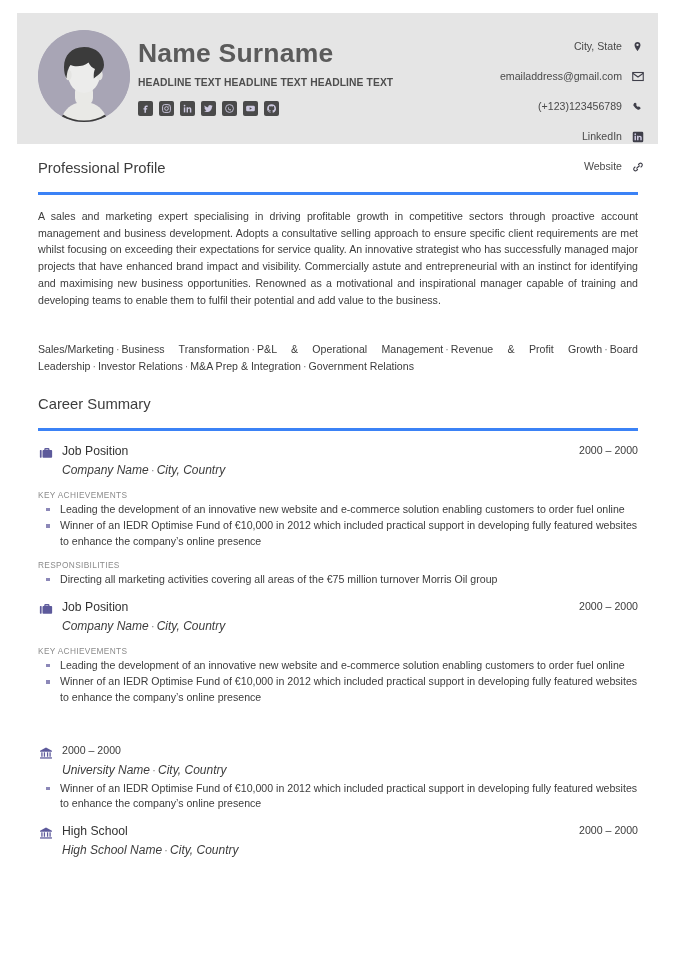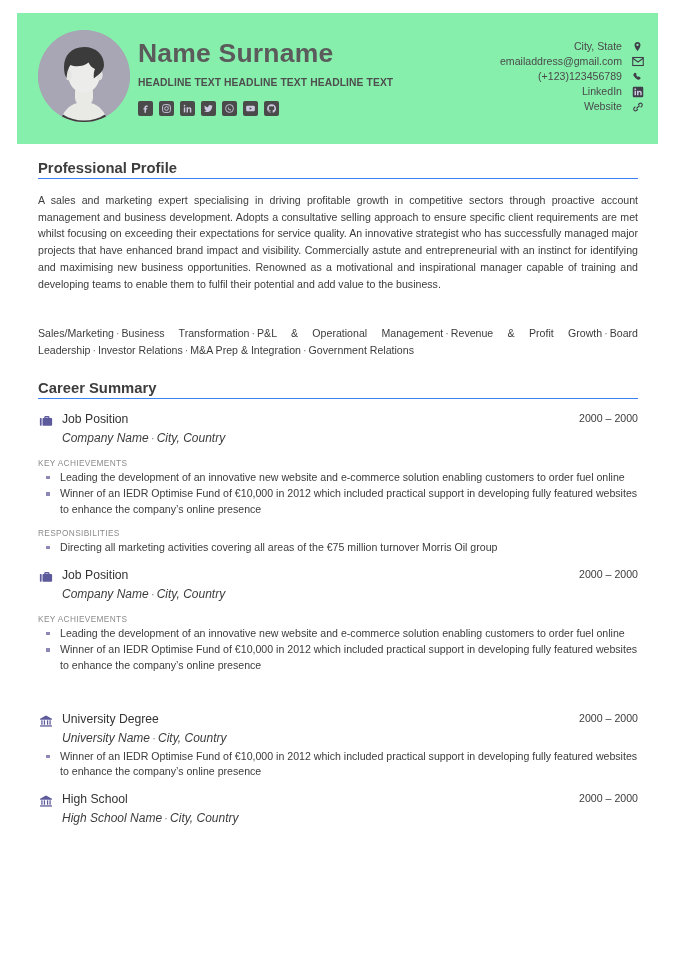--- a/index.html
+++ b/index.html
@@ -14,21 +14,21 @@
     width: 675px; height: 956px;
     background: #ffffff;
     overflow: hidden;
   }
 
   
   .header {
     position: absolute;
     left: 17px; top: 13px;
     width: 641px; height: 131px;
-    background: #86efac;
+    background: #e5e5e5;
     display: flex;
     align-items: center;
   }
   .avatar-wrap {
     position: absolute;
     left: 21px; top: 17px;
     width: 92px; height: 92px;
   }
   .avatar {
     width: 92px; height: 92px;
@@ -72,21 +72,21 @@
     color: #cdc9e0;
   }
   .soc svg { display: block; }
 
   
   .contacts {
     position: absolute;
     right: 14px; top: 26px;
     display: flex;
     flex-direction: column;
-    gap: 0;
+    gap: 15px;
     align-items: flex-end;
   }
   .contact-row {
     display: flex;
     align-items: center;
     justify-content: flex-end;
     gap: 9px;
     height: 15px;
   }
   .contact-text {
@@ -106,24 +106,23 @@
   
   .body {
     position: absolute;
     left: 38px; top: 160px;
     width: 600px;
   }
   .section { margin-bottom: 0; }
   .sec-title {
     font-size: 14.8px;
     color: #3d3d3d;
-    padding-bottom: 1px;
-    border-bottom: 1px solid #3b82f6;
+    padding-bottom: 15px;
+    border-bottom: 3px solid #3b82f6;
     line-height: 1.15;
-    font-weight: bold;
   }
   .para {
     margin-top: 13px;
     font-size: 10.6px;
     color: #3c3c3c;
     line-height: 1.58;
     text-align: justify;
   }
   .comp {
     margin-top: 12px;
@@ -406,21 +405,20 @@
               <span class="entry-ico">
                 <svg width="14" height="14" viewBox="0 0 24 24" fill="currentColor">
                   <path d="M12 2.6L1.8 8.1v1.7h20.4V8.1z"></path>
                   <rect x="3.9" y="10.8" width="2.2" height="7.6"></rect>
                   <rect x="8.2" y="10.8" width="2.2" height="7.6"></rect>
                   <rect x="13.6" y="10.8" width="2.2" height="7.6"></rect>
                   <rect x="17.9" y="10.8" width="2.2" height="7.6"></rect>
                   <rect x="1.8" y="19.4" width="20.4" height="2.2"></rect>
                 </svg>
               </span>
-              <span class="entry-title">University Degree</span>
               <span class="entry-date">2000 – 2000</span>
             </div>
             <div class="entry-sub"><span>University Name</span><span class="dot">·</span><span>City, Country</span></div>
             <ul class="bullets">
               <li>Winner of an IEDR Optimise Fund of €10,000 in 2012 which included practical support in developing fully featured websites to enhance the company’s online presence</li>
             </ul>
           </div>
           <div class="entry">
             <div class="entry-head">
               <span class="entry-ico">

